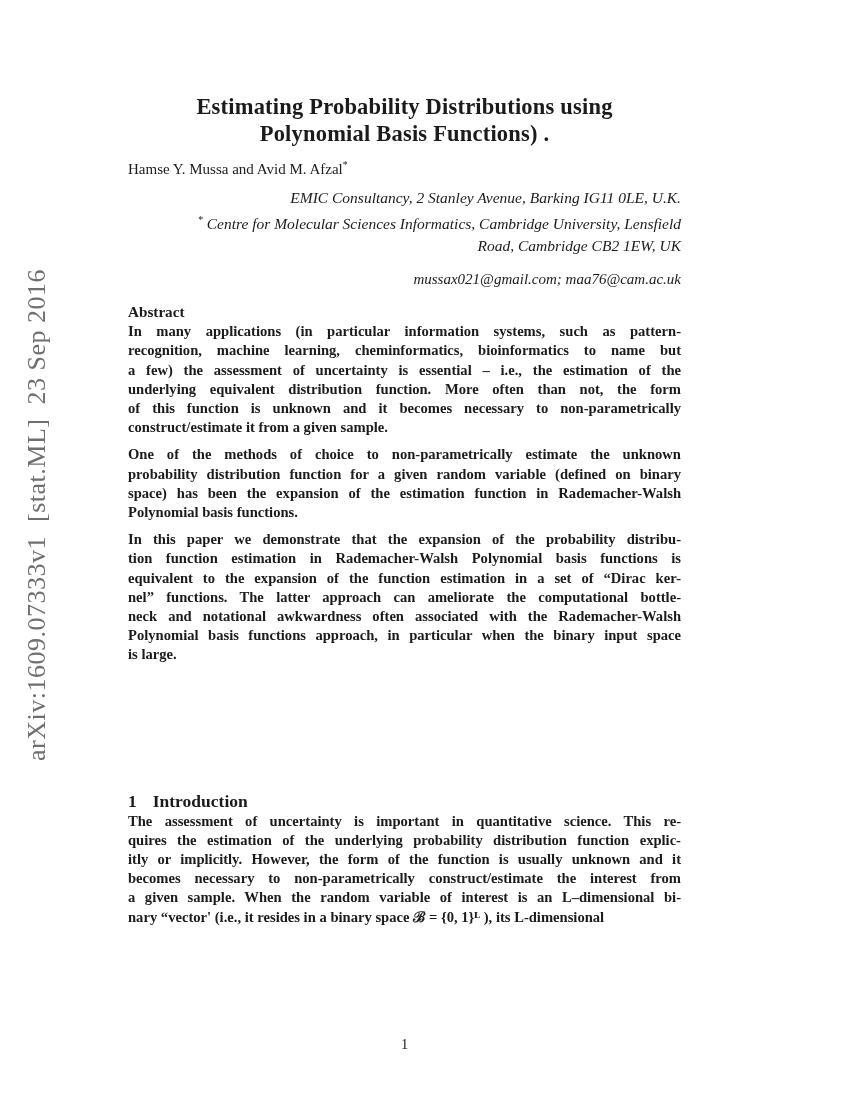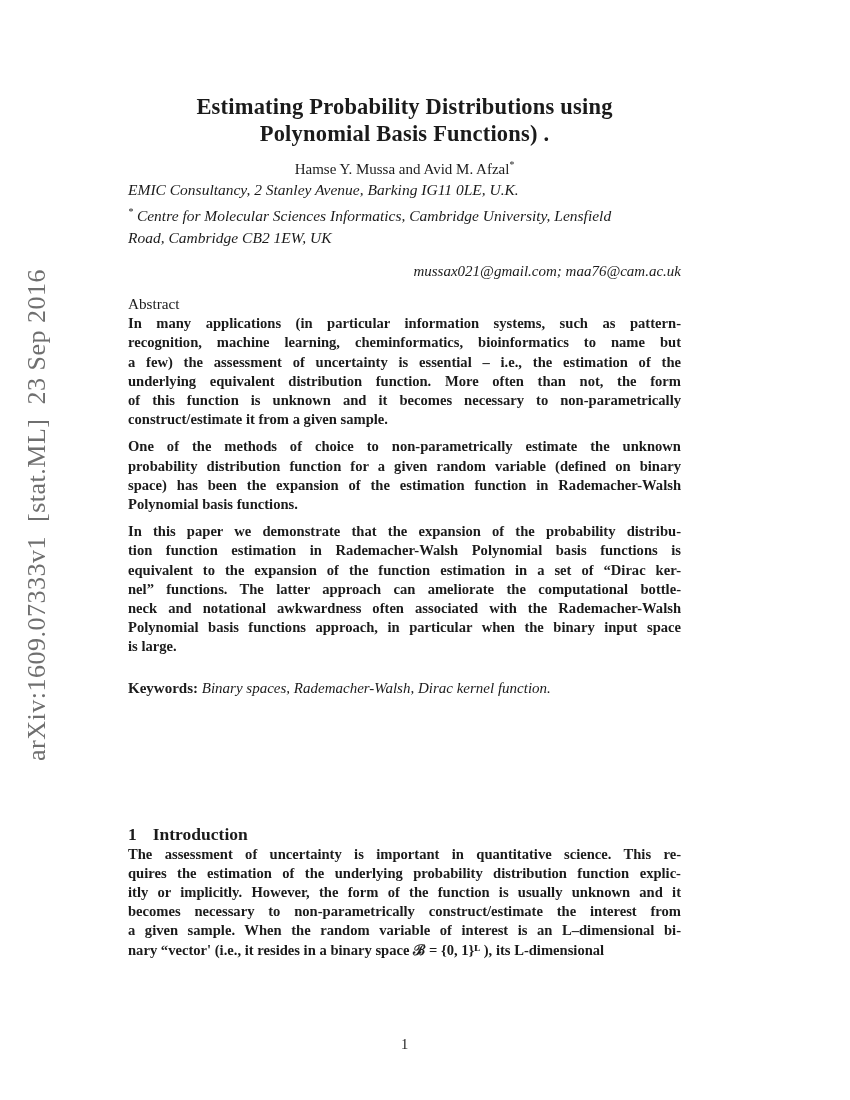--- a/index.html
+++ b/index.html
@@ -35,41 +35,40 @@
   .title {
     margin-top: 93px;
     font-size: 22.5px;
     font-weight: bold;
     line-height: 27px;
     text-align: center;
     letter-spacing: 0.2px;
   }
   .authors {
     margin-top: 8px;
-    text-align: center;
     font-size: 15px;
     line-height: 19px;
   }
   .affil {
-    margin-top: 0;
-    text-align: left;
+    margin-top: 8px;
+    text-align: right;
     font-style: italic;
     font-size: 15.5px;
     line-height: 22px;
   }
   .emails {
     margin-top: 13px;
     text-align: right;
     font-style: italic;
     font-size: 15px;
     line-height: 19px;
   }
   .abstract-heading {
     margin-top: 13px;
-    font-weight: normal;
+    font-weight: bold;
     font-size: 15.2px;
     line-height: 20px;
   }
   .para {
     font-size: 14.6px;
     line-height: 19.2px;
     margin: 0 0 8px 0;
   }
   .jline { text-align: justify; text-align-last: justify; font-weight: bold; }
   .para .jline:last-child { text-align-last: left; }
@@ -142,24 +141,20 @@
     <div class="para">
         <div class="jline">In this paper we demonstrate that the expansion of the probability distribu-</div>
         <div class="jline">tion function estimation in Rademacher-Walsh Polynomial basis functions is</div>
         <div class="jline">equivalent to the expansion of the function estimation in a set of “Dirac ker-</div>
         <div class="jline">nel” functions. The latter approach can ameliorate the computational bottle-</div>
         <div class="jline">neck and notational awkwardness often associated with the Rademacher-Walsh</div>
         <div class="jline">Polynomial basis functions approach, in particular when the binary input space</div>
         <div class="jline">is large.</div>
       </div>
 
-    <div class="keywords">
-      <span class="label">Keywords:</span>
-      <span class="kw-text">Binary spaces, Rademacher-Walsh, Dirac kernel function.</span>
-    </div>
 
     <div class="section-heading">
       <span class="sec-num">1</span><span>Introduction</span>
     </div>
 
     <div class="para intro-para">
         <div class="jline">The assessment of uncertainty is important in quantitative science. This re-</div>
         <div class="jline">quires the estimation of the underlying probability distribution function explic-</div>
         <div class="jline">itly or implicitly. However, the form of the function is usually unknown and it</div>
         <div class="jline">becomes necessary to non-parametrically construct/estimate the interest from</div>

